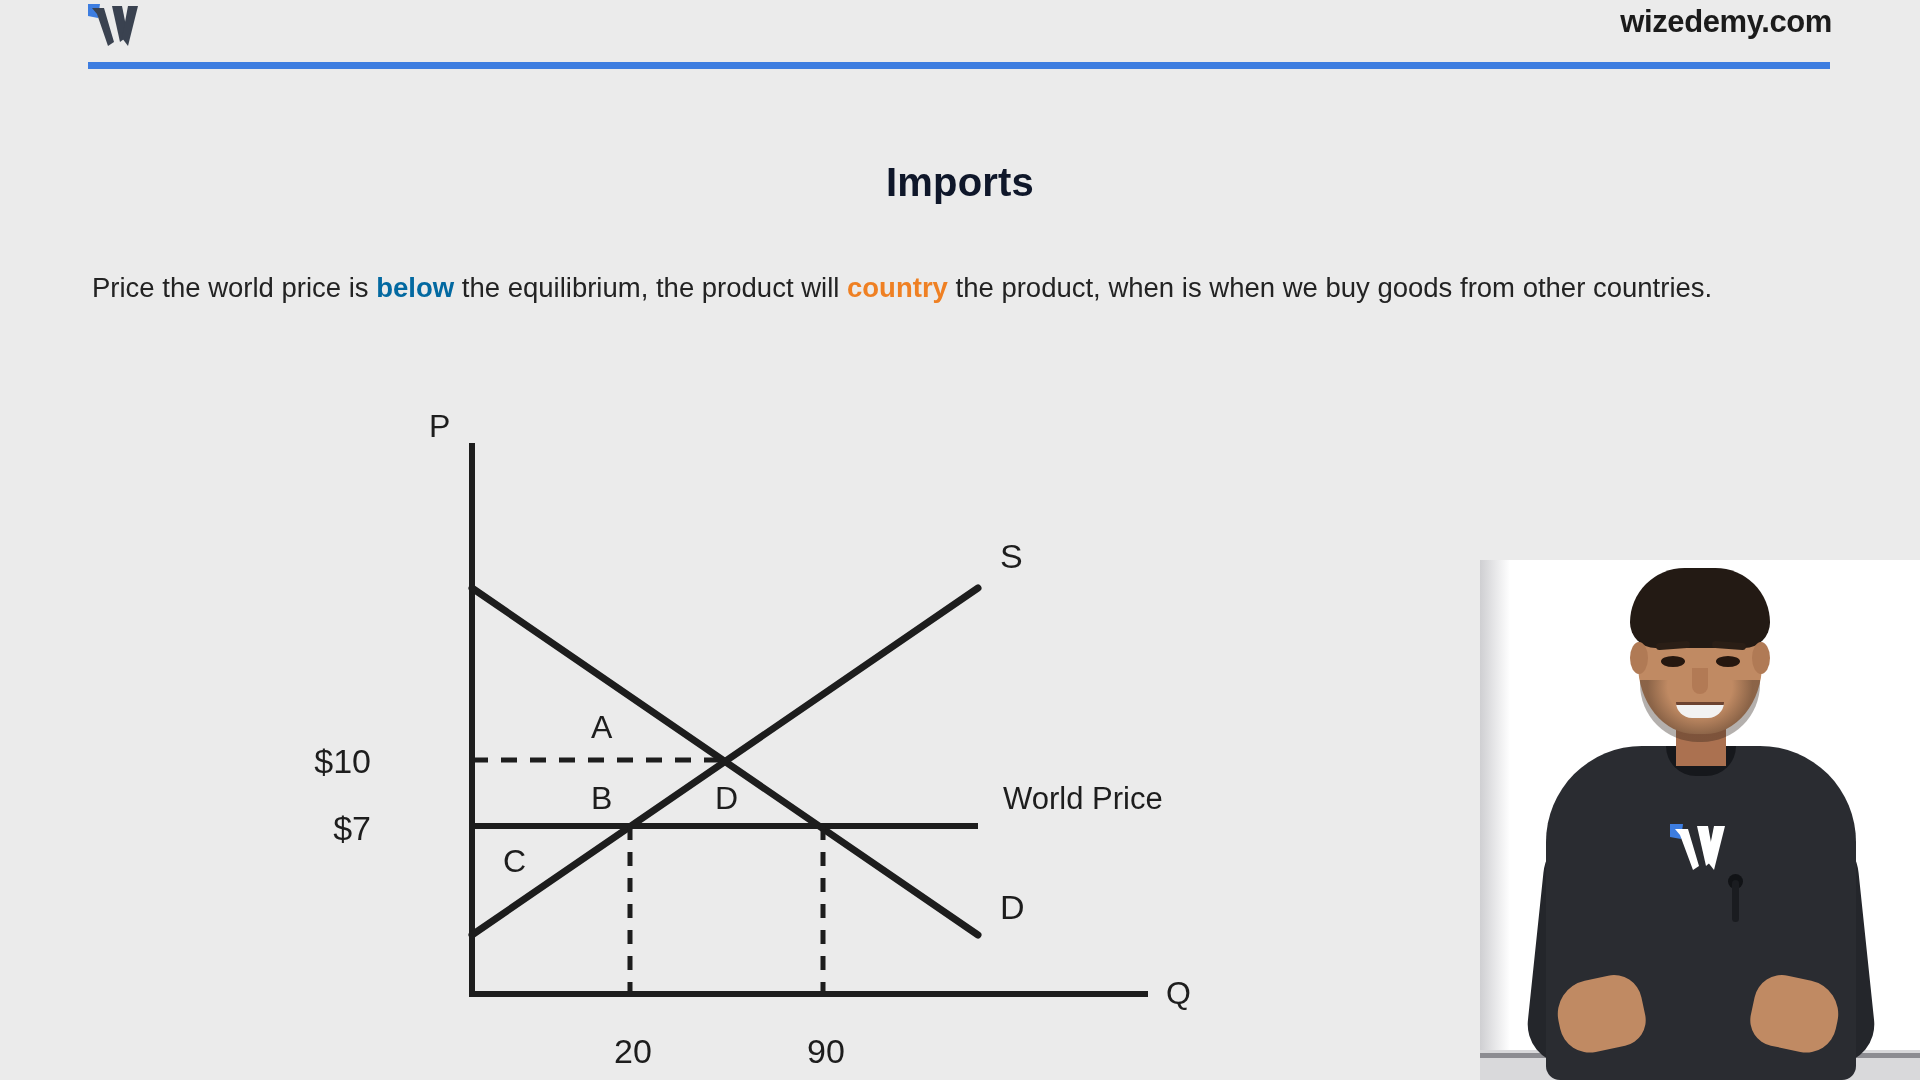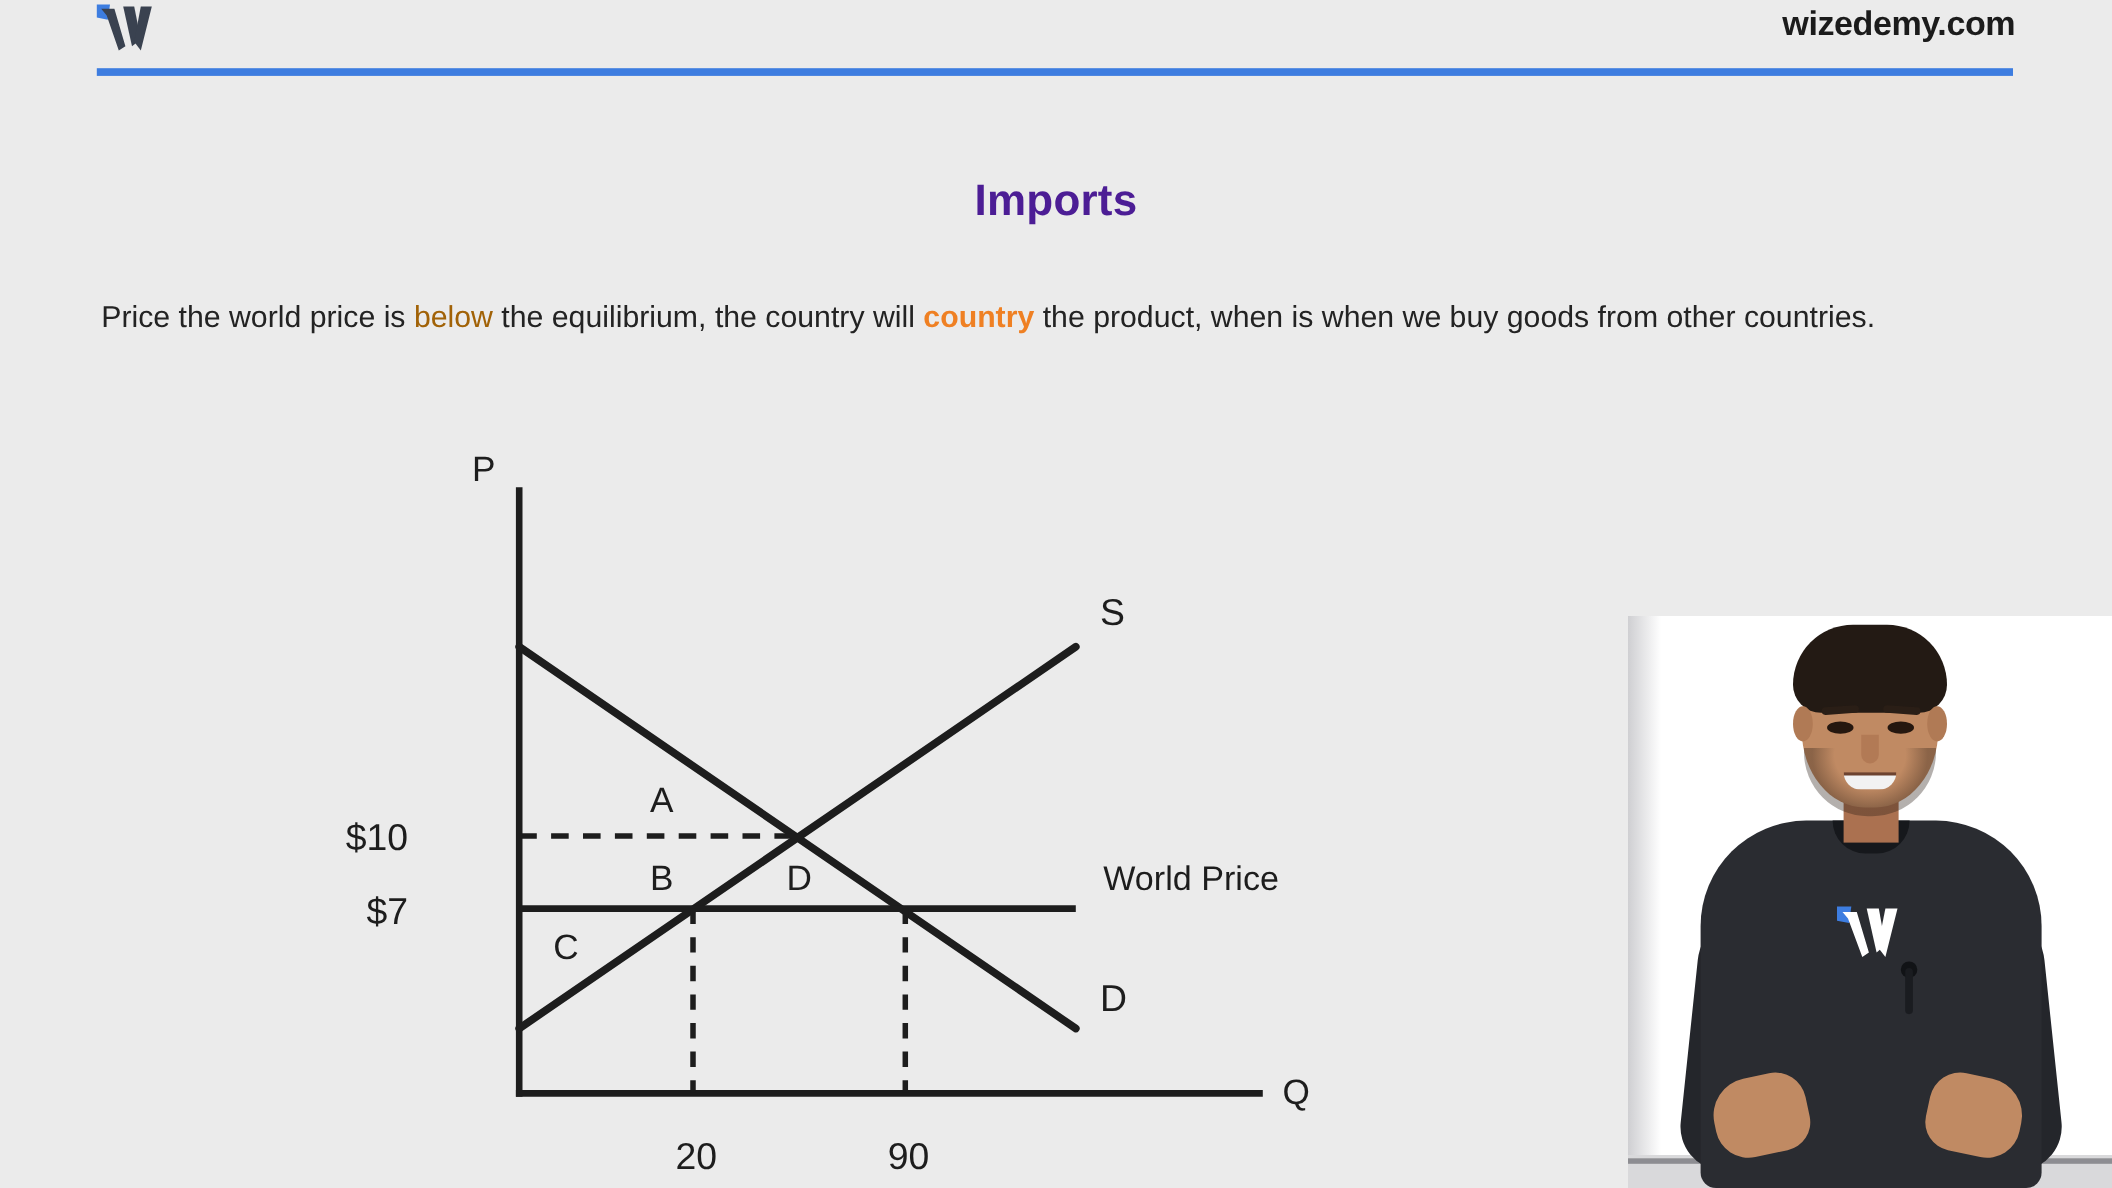--- a/index.html
+++ b/index.html
@@ -20,28 +20,28 @@
   }
   .header-rule {
     position: absolute; left: 88px; top: 62px;
     width: 1742px; height: 7px; background: #3d7de0;
   }
 
   
   .slide-title {
     position: absolute; left: 0; top: 160px; width: 1920px;
     text-align: center; font-size: 40px; font-weight: 600;
-    color: #4c1d95; letter-spacing: 0.2px;
+    color: #0f172a; letter-spacing: 0.2px;
   }
   .body-copy {
     position: absolute; left: 92px; top: 264px; width: 1720px;
     font-size: 27.5px; line-height: 47px; color: #232323;
     font-weight: 400;
   }
-  .body-copy b { font-weight: 400; color: #a16207; }
+  .body-copy b { font-weight: 700; color: #0369a1; }
   .body-copy .accent { font-weight: 700; color: #ef8023; }
 
   
   #chart-area { position: absolute; left: 0; top: 0; width: 1920px; height: 1080px; }
   #chart-svg { position: absolute; left: 0; top: 0; }
 
   .axis-text {
     font-family: "Liberation Sans", sans-serif;
     font-size: 32px; fill: #1d1d1d;
   }
@@ -159,21 +159,21 @@
     </svg>
   </div>
 
   <div class="brand-url">wizedemy.com</div>
 
   <div class="header-rule"></div>
 
   <div class="slide-title">Imports</div>
 
   <div class="body-copy">
-    <span>Price the world price is </span><b>below</b><span> the equilibrium, the country will </span><span class="accent">country</span><span> the product, when is when we buy goods from other countries.</span>
+    <span>Price the world price is </span><b>below</b><span> the equilibrium, the product will </span><span class="accent">country</span><span> the product, when is when we buy goods from other countries.</span>
   </div>
 
   <div id="chart-area">
     <svg id="chart-svg" width="1920" height="1080" viewBox="0 0 1920 1080">
 
       <g>
         <line x1="472" y1="443" x2="472" y2="997" stroke="#1d1d1d" stroke-width="6"></line>
         <line x1="469" y1="994" x2="1148" y2="994" stroke="#1d1d1d" stroke-width="6"></line>
       </g>
 

